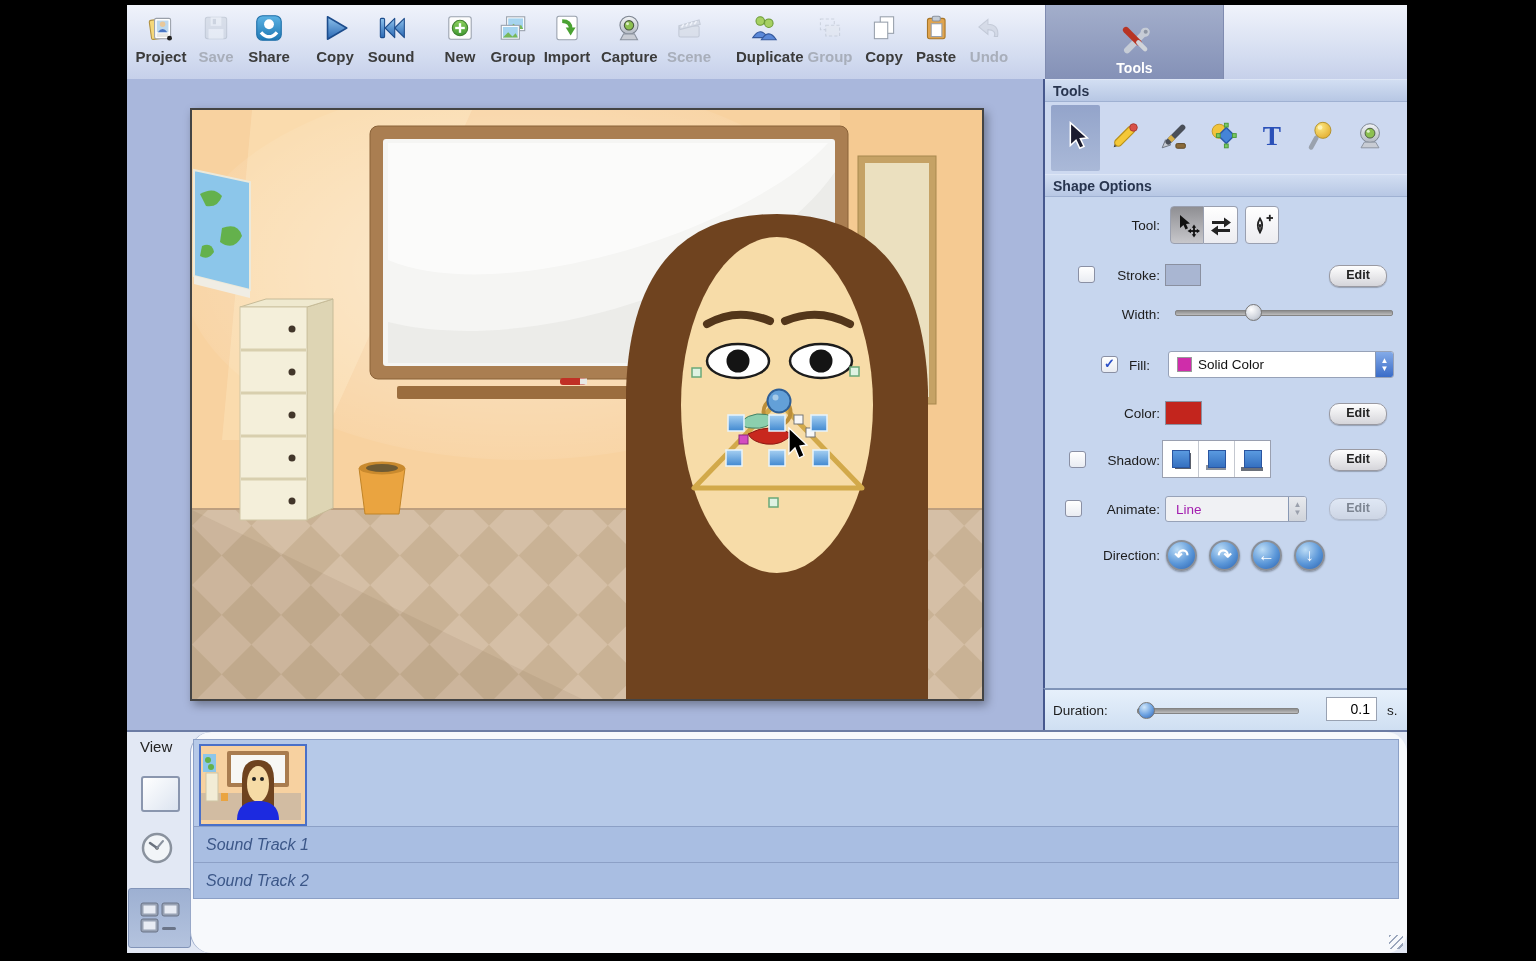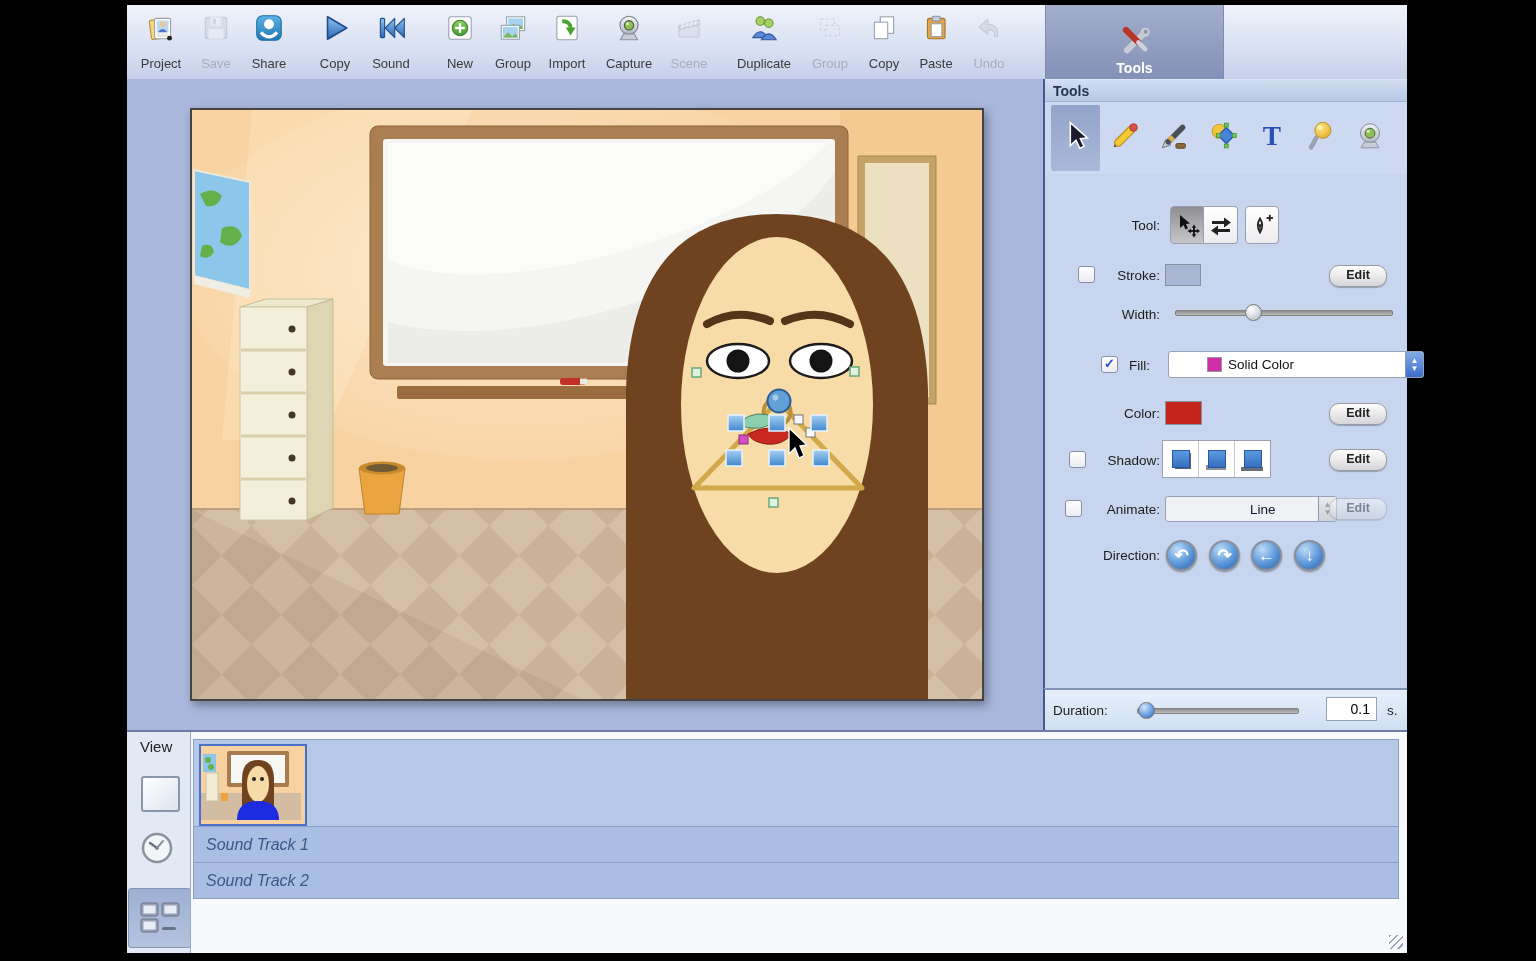--- a/index.html
+++ b/index.html
@@ -5,21 +5,21 @@
   html,body{margin:0;padding:0;background:#000;width:1536px;height:961px;overflow:hidden;
     font-family:"Liberation Sans",sans-serif;position:relative;}
   .abs{position:absolute;}
 
   
   #toolbar{left:127px;top:5px;width:1280px;height:74px;
     background:linear-gradient(#f0f3fb,#d3dcf0 70%,#c6d0ea);
     border-bottom:2px solid #7d8db8;}
   .tb-btn{position:absolute;top:4px;width:56px;text-align:center;cursor:default;}
   .tb-btn .ic{height:38px;display:flex;align-items:center;justify-content:center;}
-  .tb-btn .lb{font-size:13px;font-weight:normal;color:#3b3b3b;margin-top:9px;}
+  .tb-btn .lb{font-size:15px;font-weight:bold;color:#3b3b3b;margin-top:1px;}
   .tb-btn.disabled .ic{opacity:.42;}
   .tb-btn.disabled .lb{color:#a8aeba;}
 
   .tab{position:absolute;top:0;height:74px;text-align:center;}
   .tab .ic{height:44px;display:flex;align-items:flex-end;justify-content:center;padding-top:8px;}
   .tab .lb{font-size:14px;font-weight:bold;margin-top:3px;}
   #tab-tools{left:918px;width:177px;background:linear-gradient(#a3aecb,#8491b7);
     border-left:1px solid #7f8bb0;border-right:1px solid #7f8bb0;}
   #tab-tools .lb{color:#fff;}
   #tab-library{left:1096px;width:184px;}
@@ -46,28 +46,28 @@
   .checkbox{position:absolute;width:15px;height:15px;border:1px solid #8a90a4;border-radius:3px;
     background:linear-gradient(#ffffff,#e9ecf2);font-size:13px;line-height:14px;text-align:center;
     color:#2b50c8;font-weight:bold;}
   .pill{position:absolute;width:56px;height:20px;border-radius:10px;
     background:linear-gradient(#fefefe,#d5d5da);border:1px solid #9a9aa2;font-size:12.5px;
     font-weight:bold;text-align:center;line-height:19px;color:#222;
     box-shadow:0 1px 1px rgba(0,0,0,.25);}
   .pill.disabled{opacity:.45;}
   .swatch{position:absolute;border:1px solid #8a90a0;}
   .dropdown{position:absolute;background:#fff;border:1px solid #97a2b8;border-radius:3px;
-    display:flex;align-items:center;overflow:hidden;padding-left:30px;}
+    display:flex;align-items:center;overflow:hidden;}
   .dd-swatch{width:13px;height:13px;margin:0 6px 0 8px;border:1px solid #999;}
   .dd-text{font-size:13.5px;color:#111;flex:1;}
   .dd-step{width:17px;align-self:stretch;display:flex;flex-direction:column;align-items:center;
     justify-content:center;color:#fff;font-size:8px;line-height:8px;
     background:linear-gradient(#84abe8,#3a6cc8);border-left:1px solid #8898b4;}
   .dropdown.disabled{background:#f0f1f4;}
-  .dropdown.disabled .dd-text{color:#0f172a;margin-left:44px;}
+  .dropdown.disabled .dd-text{color:#a21caf;}
   .dropdown.disabled .dd-step{background:linear-gradient(#e8eaee,#cfd3da);color:#9aa0ac;}
   .slider{position:absolute;}
   .slider .track{position:absolute;left:0;right:0;top:0;height:4px;border-radius:2px;
     background:linear-gradient(#8d8d8d,#bdbdbd);border:1px solid #848484;}
   .slider .thumb{position:absolute;top:-6px;width:15px;height:15px;border-radius:50%;
     background:radial-gradient(circle at 35% 30%,#ffffff,#ccd1da 65%,#99a0ac);border:1px solid #777;}
   .slider .thumb.blue{background:radial-gradient(circle at 35% 28%,#cfe6fa,#6aa0e0 55%,#2f62b0);}
   .seg{position:absolute;display:flex;}
   .seg-btn{width:34px;height:38px;background:linear-gradient(#ffffff,#ececf0);
     border:1px solid #9aa0b0;display:flex;align-items:center;justify-content:center;
@@ -96,21 +96,21 @@
     border-left:2px solid #46588e;}
   #duration-input{position:absolute;left:281px;top:7px;width:51px;height:24px;
     border:1px solid #99a2b2;background:#fff;font-size:14px;text-align:right;
     padding-right:6px;box-sizing:border-box;font-family:"Liberation Sans",sans-serif;}
   .small-lbl{position:absolute;font-size:13.5px;color:#1c1c1c;}
 
   
   #bottom-panel{left:127px;top:730px;width:1280px;height:223px;background:#e2e8f4;
     border-top:2px solid #6c7ca4;box-sizing:border-box;}
   #timeline{position:absolute;left:63px;top:0;width:1217px;height:221px;
-    background:#f7f9fc;border-left:1px solid #98a8c8;box-sizing:border-box;}
+    background:#f7f9fc;border-left:1px solid #98a8c8;box-sizing:border-box;border-radius:21px;}
   #rows{position:absolute;left:2px;top:7px;width:1206px;}
   .frame-row{height:88px;background:#b6c9e8;border:1px solid #8ca0c6;box-sizing:border-box;
     position:relative;}
   .track-row{height:36px;background:#a9bee2;border:1px solid #8ca0c6;border-top:none;
     box-sizing:border-box;display:flex;align-items:center;padding-left:12px;
     font-style:italic;font-size:16px;color:#3c5788;}
   #thumb{position:absolute;left:5px;top:4px;width:104px;height:78px;
     border:2px solid #4a70c8;background:#f7d1a0;}
   #grip{position:absolute;right:4px;bottom:4px;width:14px;height:14px;
     background:repeating-linear-gradient(135deg,#9aa6bc 0 2px,transparent 2px 5px);}
@@ -493,20 +493,21 @@
     <div class="tool-slot">
         <span><svg width="34" height="34" viewBox="0 0 36 36">
             <circle cx="18" cy="15" r="10" fill="url(#gSilver)" stroke="#7a828e"></circle>
             <circle cx="18" cy="15" r="5.2" fill="#8cc050" stroke="#4a5a40"></circle>
             <circle cx="16.2" cy="13" r="1.6" fill="#dff0c8"></circle>
             <path d="M12,24.5 l-3.5,6 h19 l-3.5,-6 z" fill="#c8ccd4" stroke="#8a929e"></path>
           </svg></span>
       </div>
   </div>
 
+  <div class="rp-header" style="top:95px">Shape Options</div>
 
   <div class="rp-lbl" style="left:40px;top:139px">Tool:</div>
   <div class="seg" style="left:125px;top:127px">
     <div class="seg-btn joined-l selected">
         <svg width="26" height="26" viewBox="0 0 26 26">
           <polygon points="6,3 6,16 9.5,13 11.5,17.5 14,16.3 12,12 16,11.5" fill="#111"></polygon>
           <g stroke="#111" stroke-width="1.8">
             <line x1="16" y1="19" x2="24" y2="19"></line>
             <line x1="20" y1="15" x2="20" y2="23"></line>
           </g>

